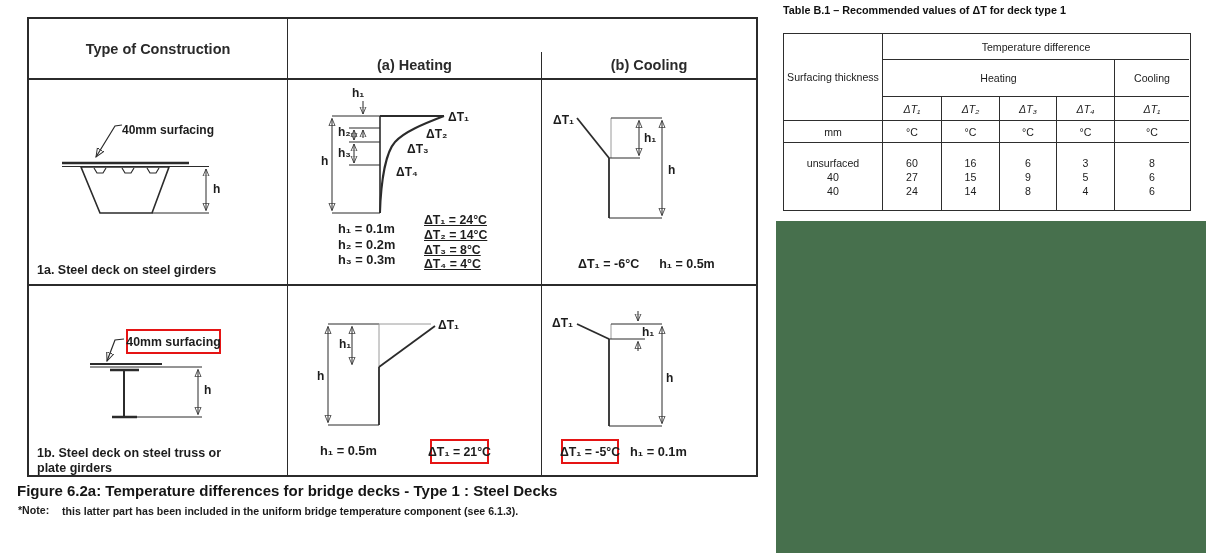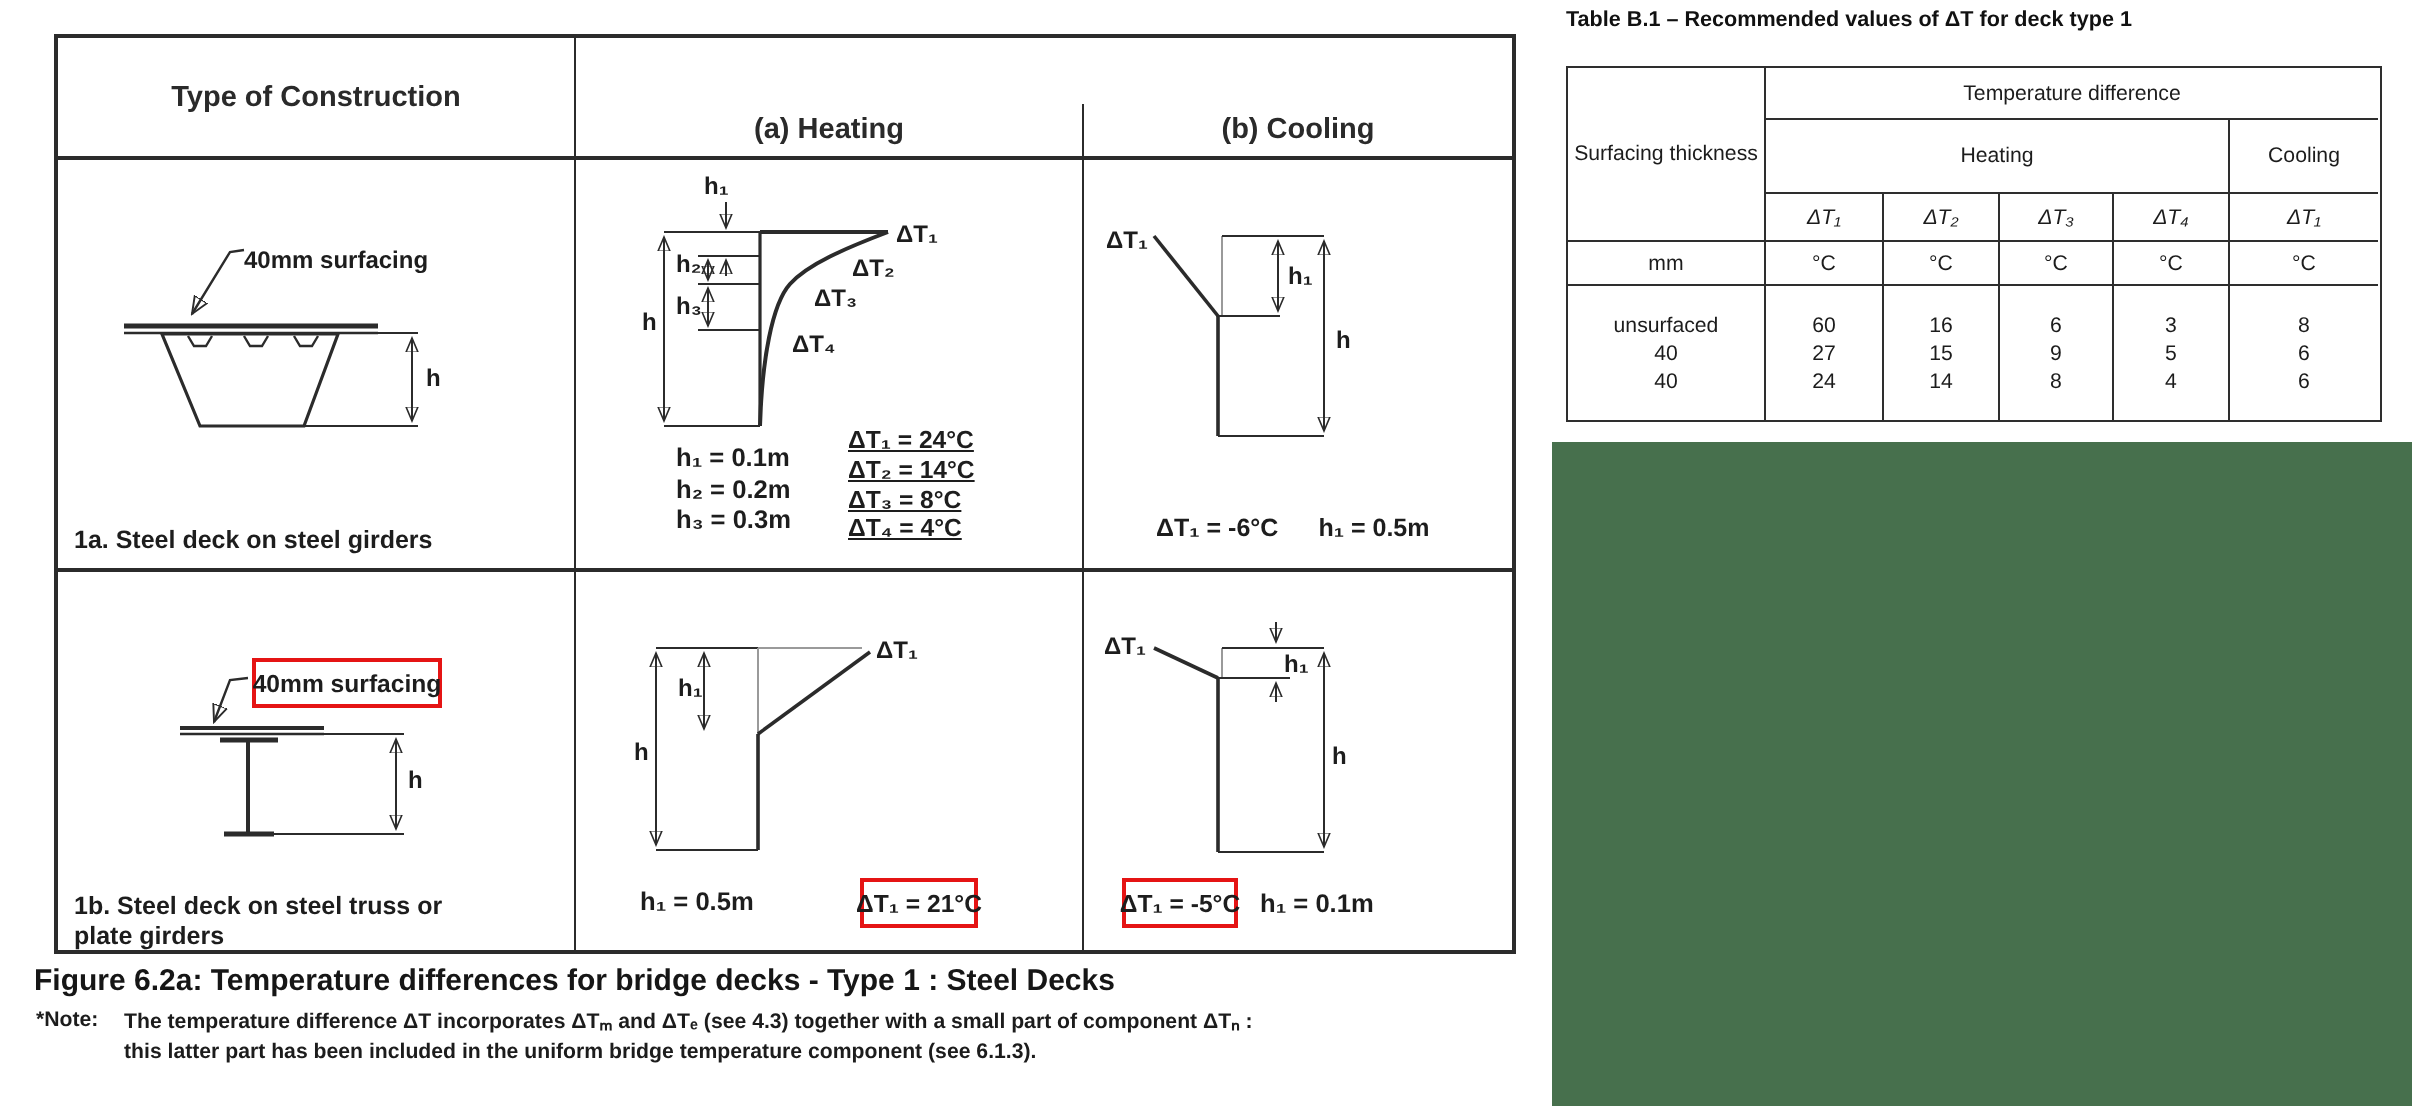--- a/index.html
+++ b/index.html
@@ -214,21 +214,20 @@
       <span>ΔT₁ = -5°C</span>
     </div>
     <div class="vals" style="left:88px;top:158px;">h₁ = 0.1m</div>
   </div>
 </div>
 
 <div id="fig-caption">Figure 6.2a: Temperature differences for bridge decks - Type 1 : Steel Decks</div>
 <div id="fig-note">
   <div class="nlabel">*Note:</div>
   <div class="nlines">
-    <div>The temperature difference ΔT incorporates ΔTₘ and ΔTₑ (see 4.3) together with a small part of component ΔTₙ :</div>
     <div>this latter part has been included in the uniform bridge temperature component (see 6.1.3).</div>
   </div>
 </div>
 
 <div id="b1-title">Table B.1 – Recommended values of ΔT for deck type 1</div>
 
 <div id="b1-table">
   <div class="bc" style="grid-column:1;grid-row:1/4;">
     <span>Surfacing thickness</span>
   </div>

